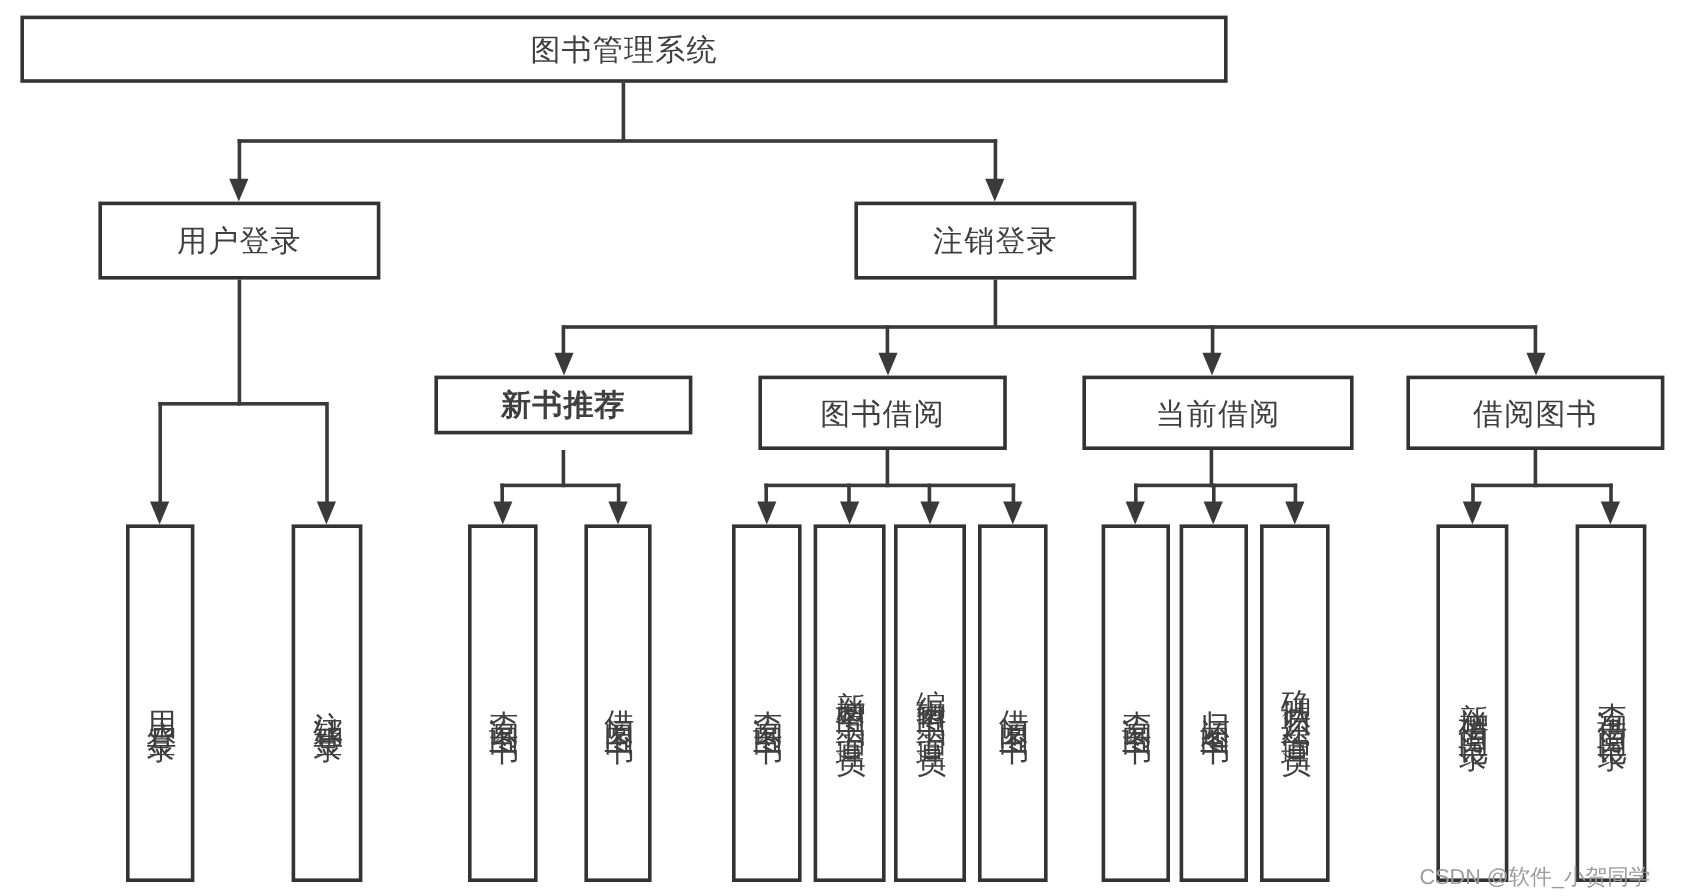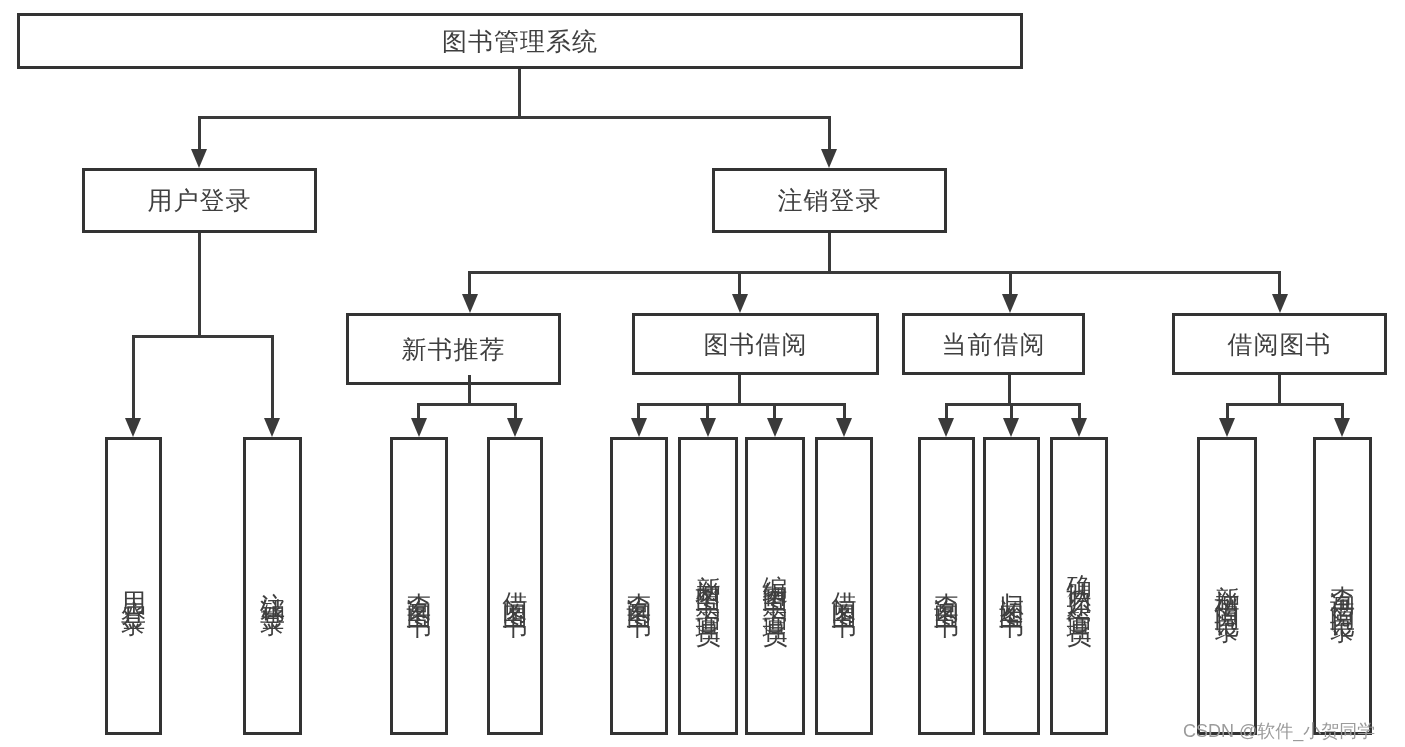--- a/index.html
+++ b/index.html
@@ -71,27 +71,27 @@
   <div class="hline" style="left:469px; top:271px; width:812px;"></div>
   <div class="vline" style="left:468px; top:271px; height:26px;"></div>
   <div class="arrow" style="left:462px; top:294px;"></div>
   <div class="vline" style="left:738px; top:271px; height:26px;"></div>
   <div class="arrow" style="left:732px; top:294px;"></div>
   <div class="vline" style="left:1009px; top:271px; height:26px;"></div>
   <div class="arrow" style="left:1002px; top:294px;"></div>
   <div class="vline" style="left:1278px; top:271px; height:26px;"></div>
   <div class="arrow" style="left:1272px; top:294px;"></div>
 
-  <div class="node h-node" style="left:346px; top:313px; width:215px; height:72px;">
+  <div class="node h-node" style="left:362px; top:313px; width:215px; height:49px;font-weight:bold;">
     <span>新书推荐</span>
   </div>
-  <div class="node h-node" style="left:632px; top:313px; width:247px; height:62px;text-align:center;">
+  <div class="node h-node" style="left:632px; top:313px; width:207px; height:62px;text-align:center;">
     <span>图书借阅</span>
   </div>
-  <div class="node h-node" style="left:902px; top:313px; width:183px; height:62px;">
+  <div class="node h-node" style="left:902px; top:313px; width:226px; height:62px;">
     <span>当前借阅</span>
   </div>
   <div class="node h-node" style="left:1172px; top:313px; width:215px; height:62px;">
     <span>借阅图书</span>
   </div>
 
   <div class="vline" style="left:468px; top:375px; height:31px;"></div>
   <div class="hline" style="left:417px; top:403px; width:100px;"></div>
   <div class="vline" style="left:417px; top:403px; height:18px;"></div>
   <div class="arrow" style="left:411px; top:418px;"></div>

